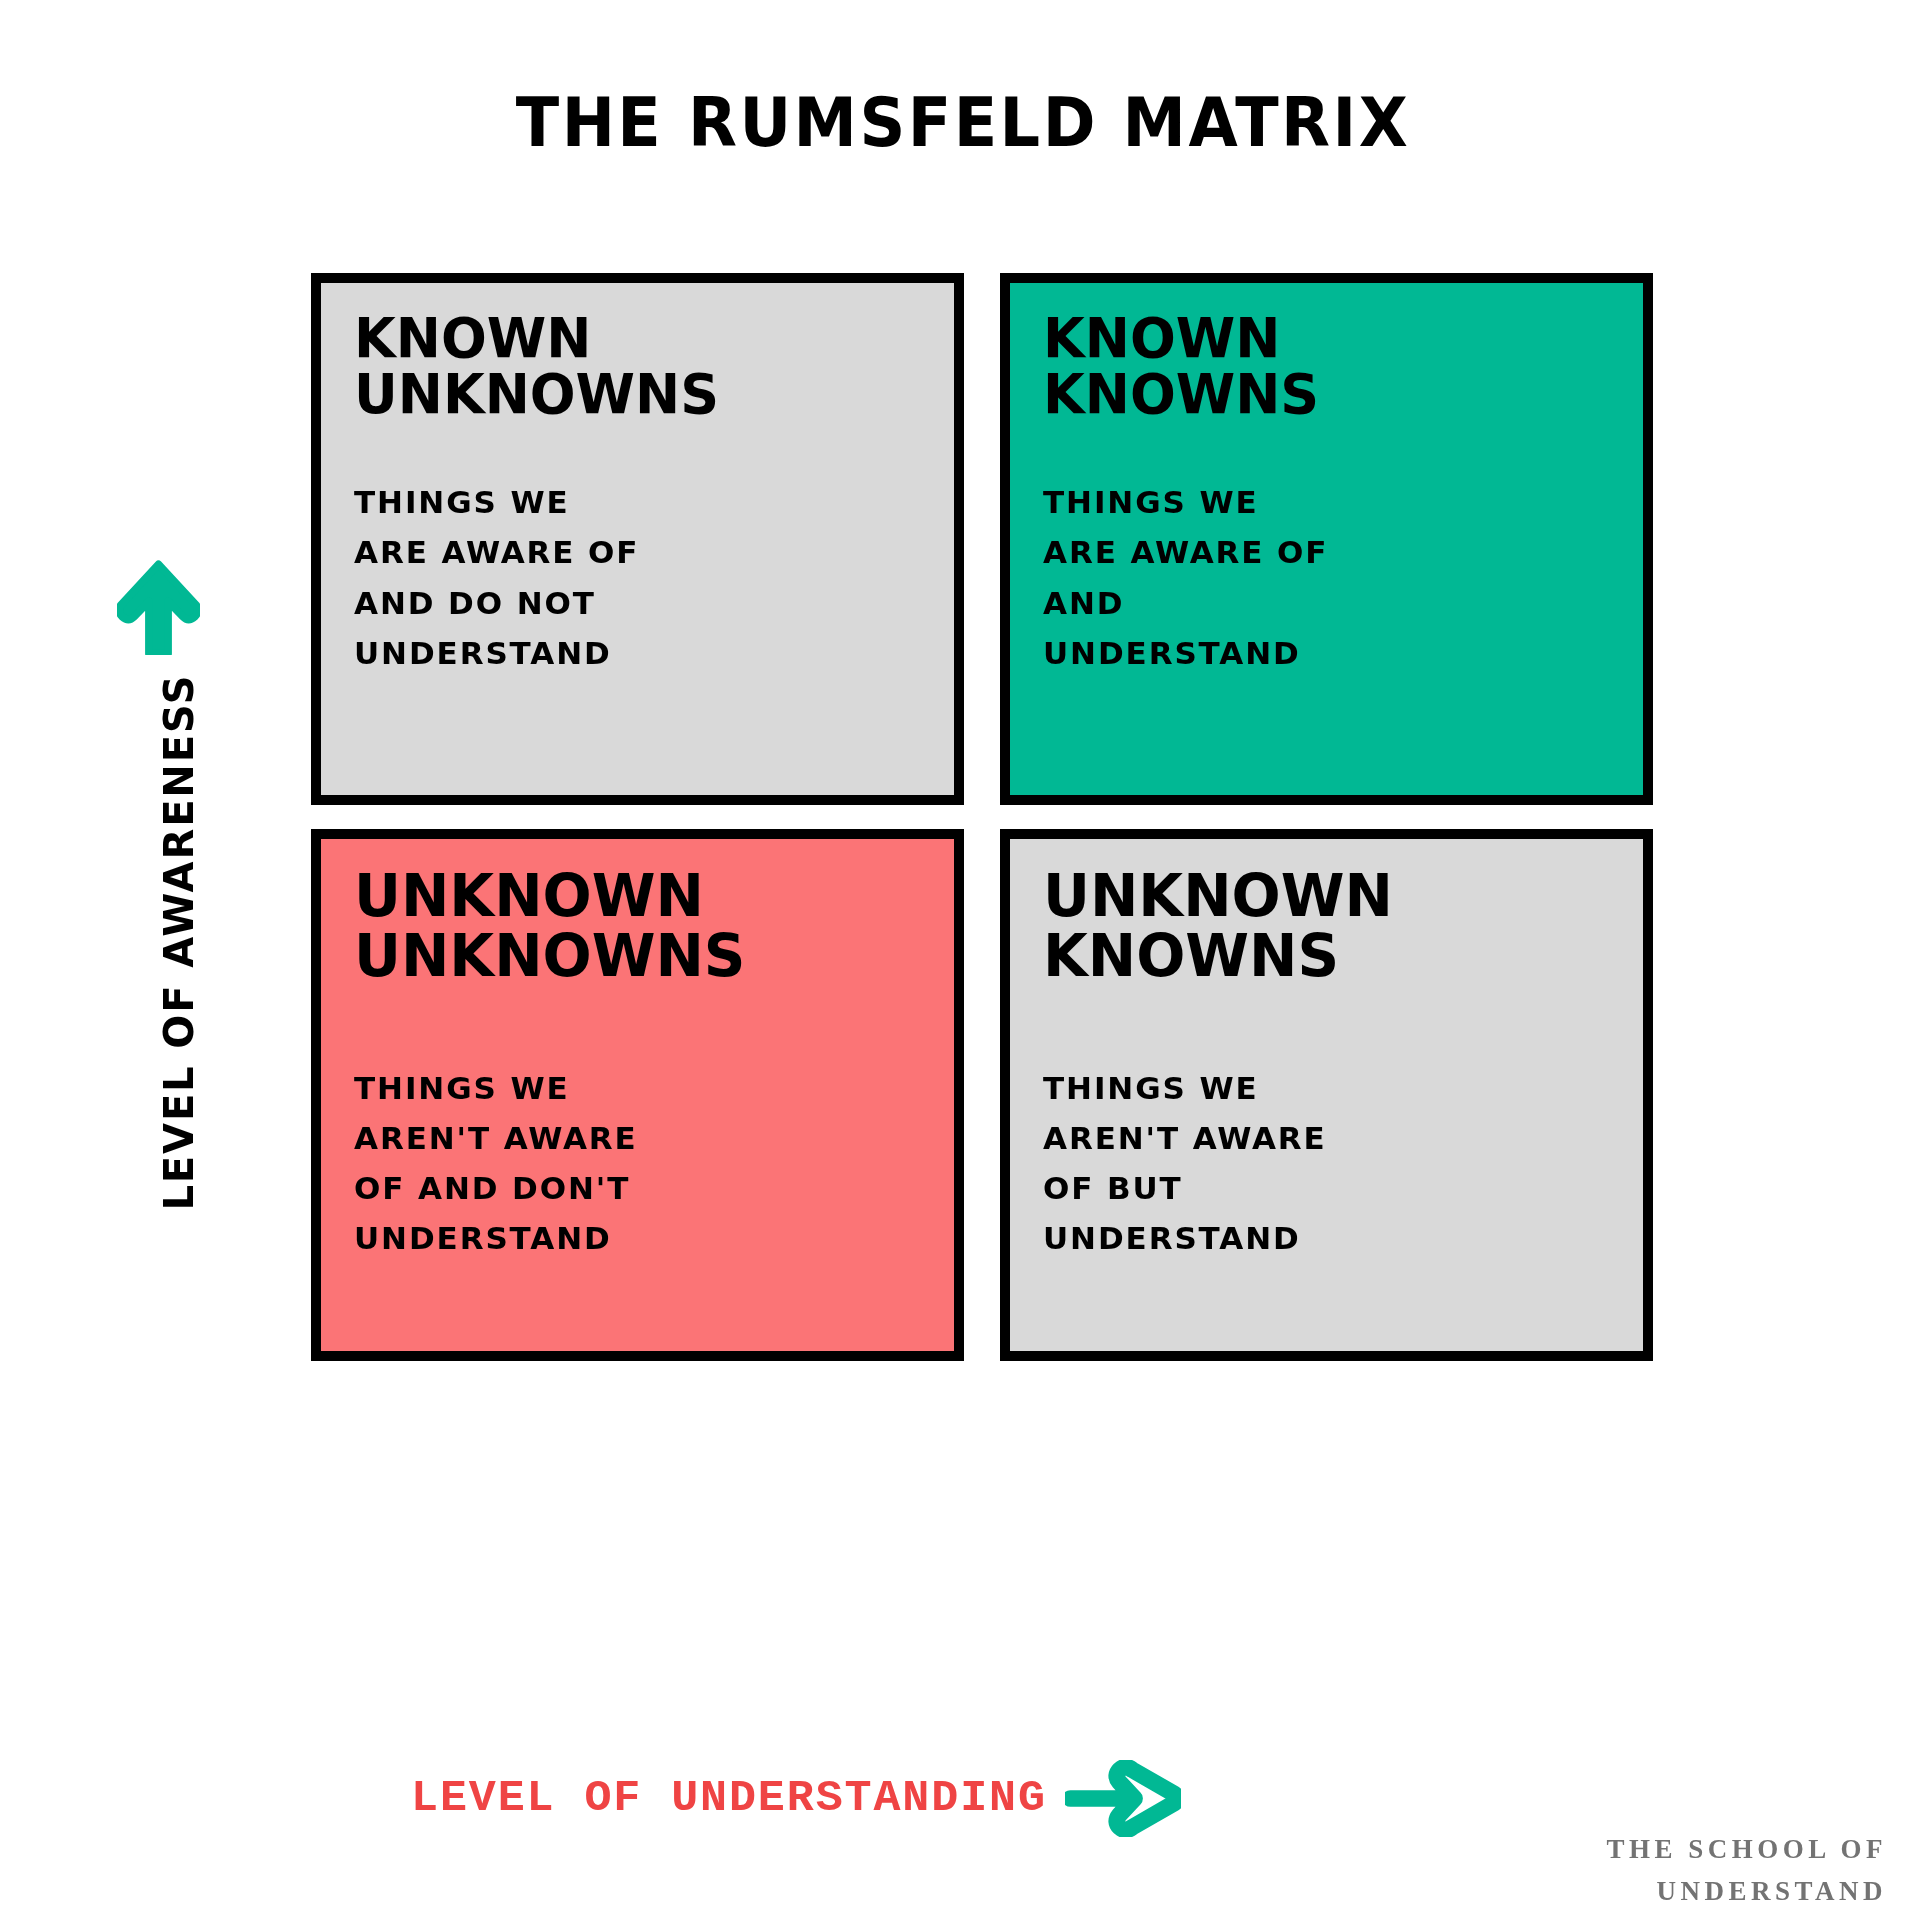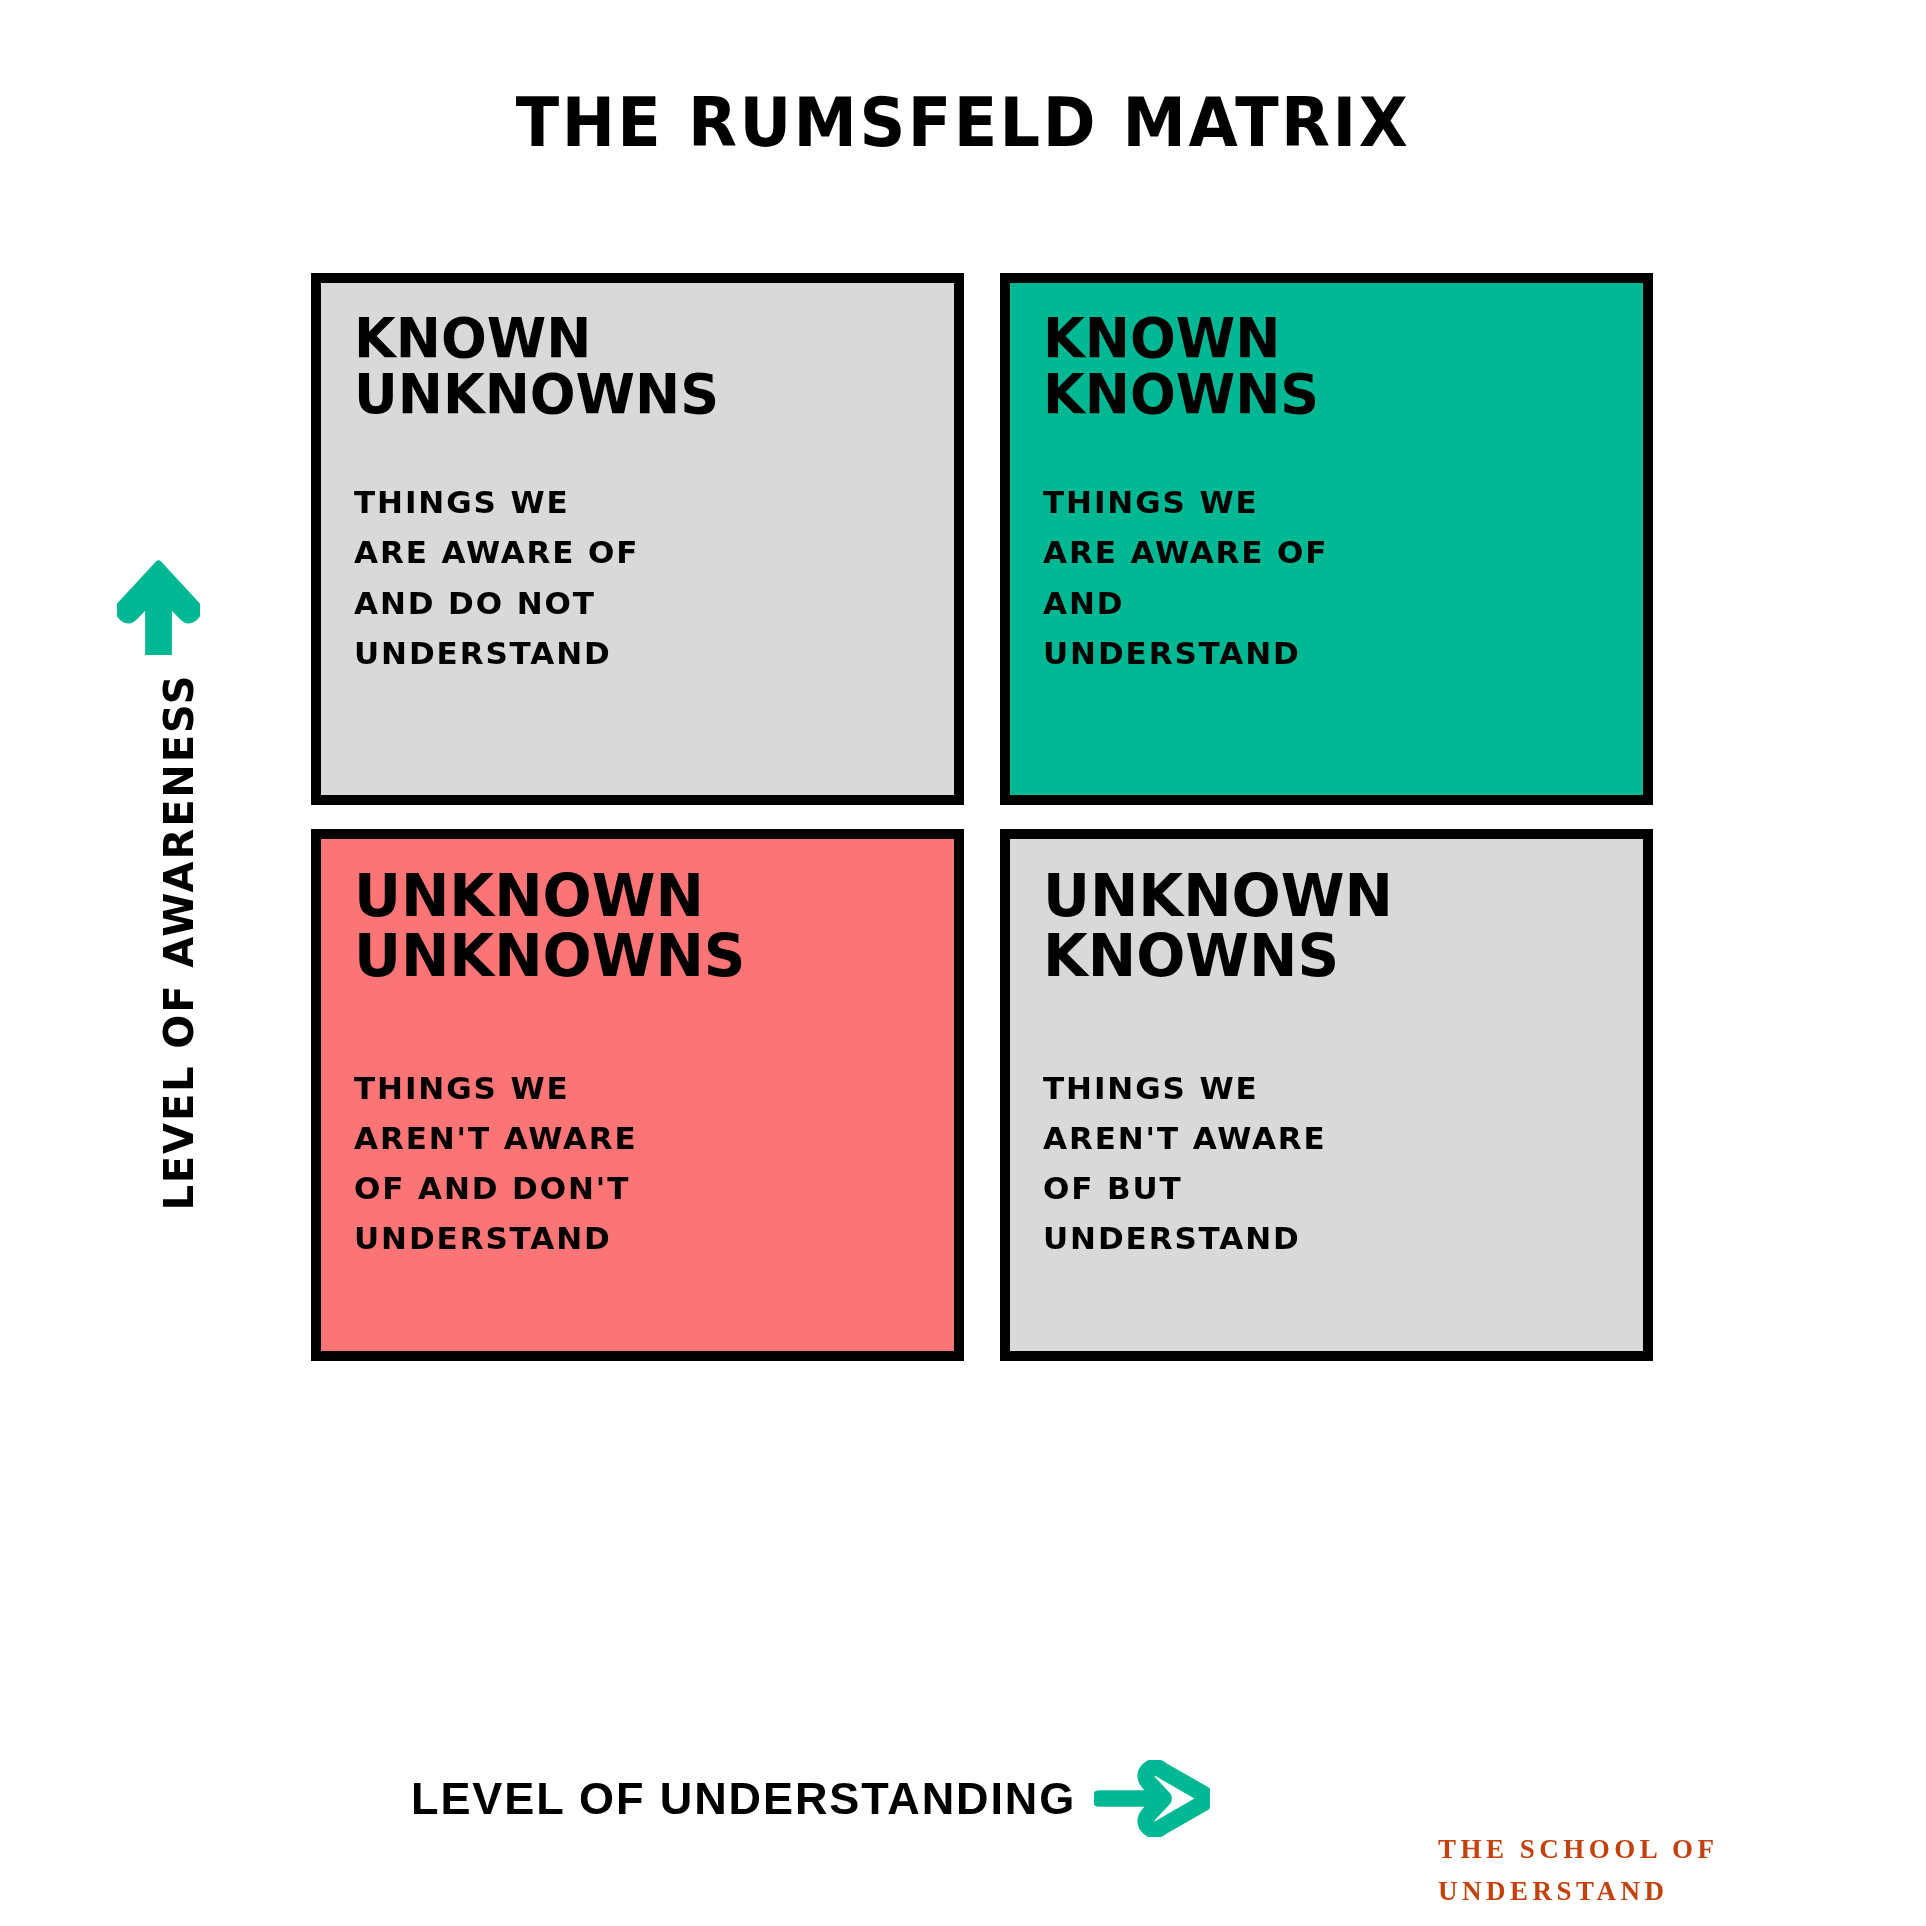--- a/index.html
+++ b/index.html
@@ -125,48 +125,48 @@
   #x-axis {
     position: absolute;
     left: 411px;
     top: 1753px;
     width: 1091px;
     height: 90px;
     display: flex;
     align-items: center;
   }
   #x-axis-label {
-    font-family: Liberation Sans, sans-serif;
+    font-family: Liberation Mono, monospace;
     font-weight: 700;
     font-size: 45px;
     letter-spacing: 1.9px;
-    color: #000000;
+    color: #ef4444;
     white-space: nowrap;
     line-height: 1;
   }
   #x-arrow {
     width: 116px;
     height: 77px;
     margin-left: 18px;
     flex: none;
   }
 
   
   #brand {
     position: absolute;
     right: 39px;
     top: 1829px;
     width: 449px;
-    text-align: left;
+    text-align: right;
     font-family: "Liberation Serif", serif;
     font-weight: 700;
     font-size: 27px;
     letter-spacing: 4.5px;
     line-height: 1.55;
-    color: #c2410c;
+    color: #737373;
   }
   #brand .brand-line { display: block; }
 </style>
 </head>
 <body>
 
 <div id="canvas">
 
   <div id="page-title">THE RUMSFELD MATRIX</div>
 

